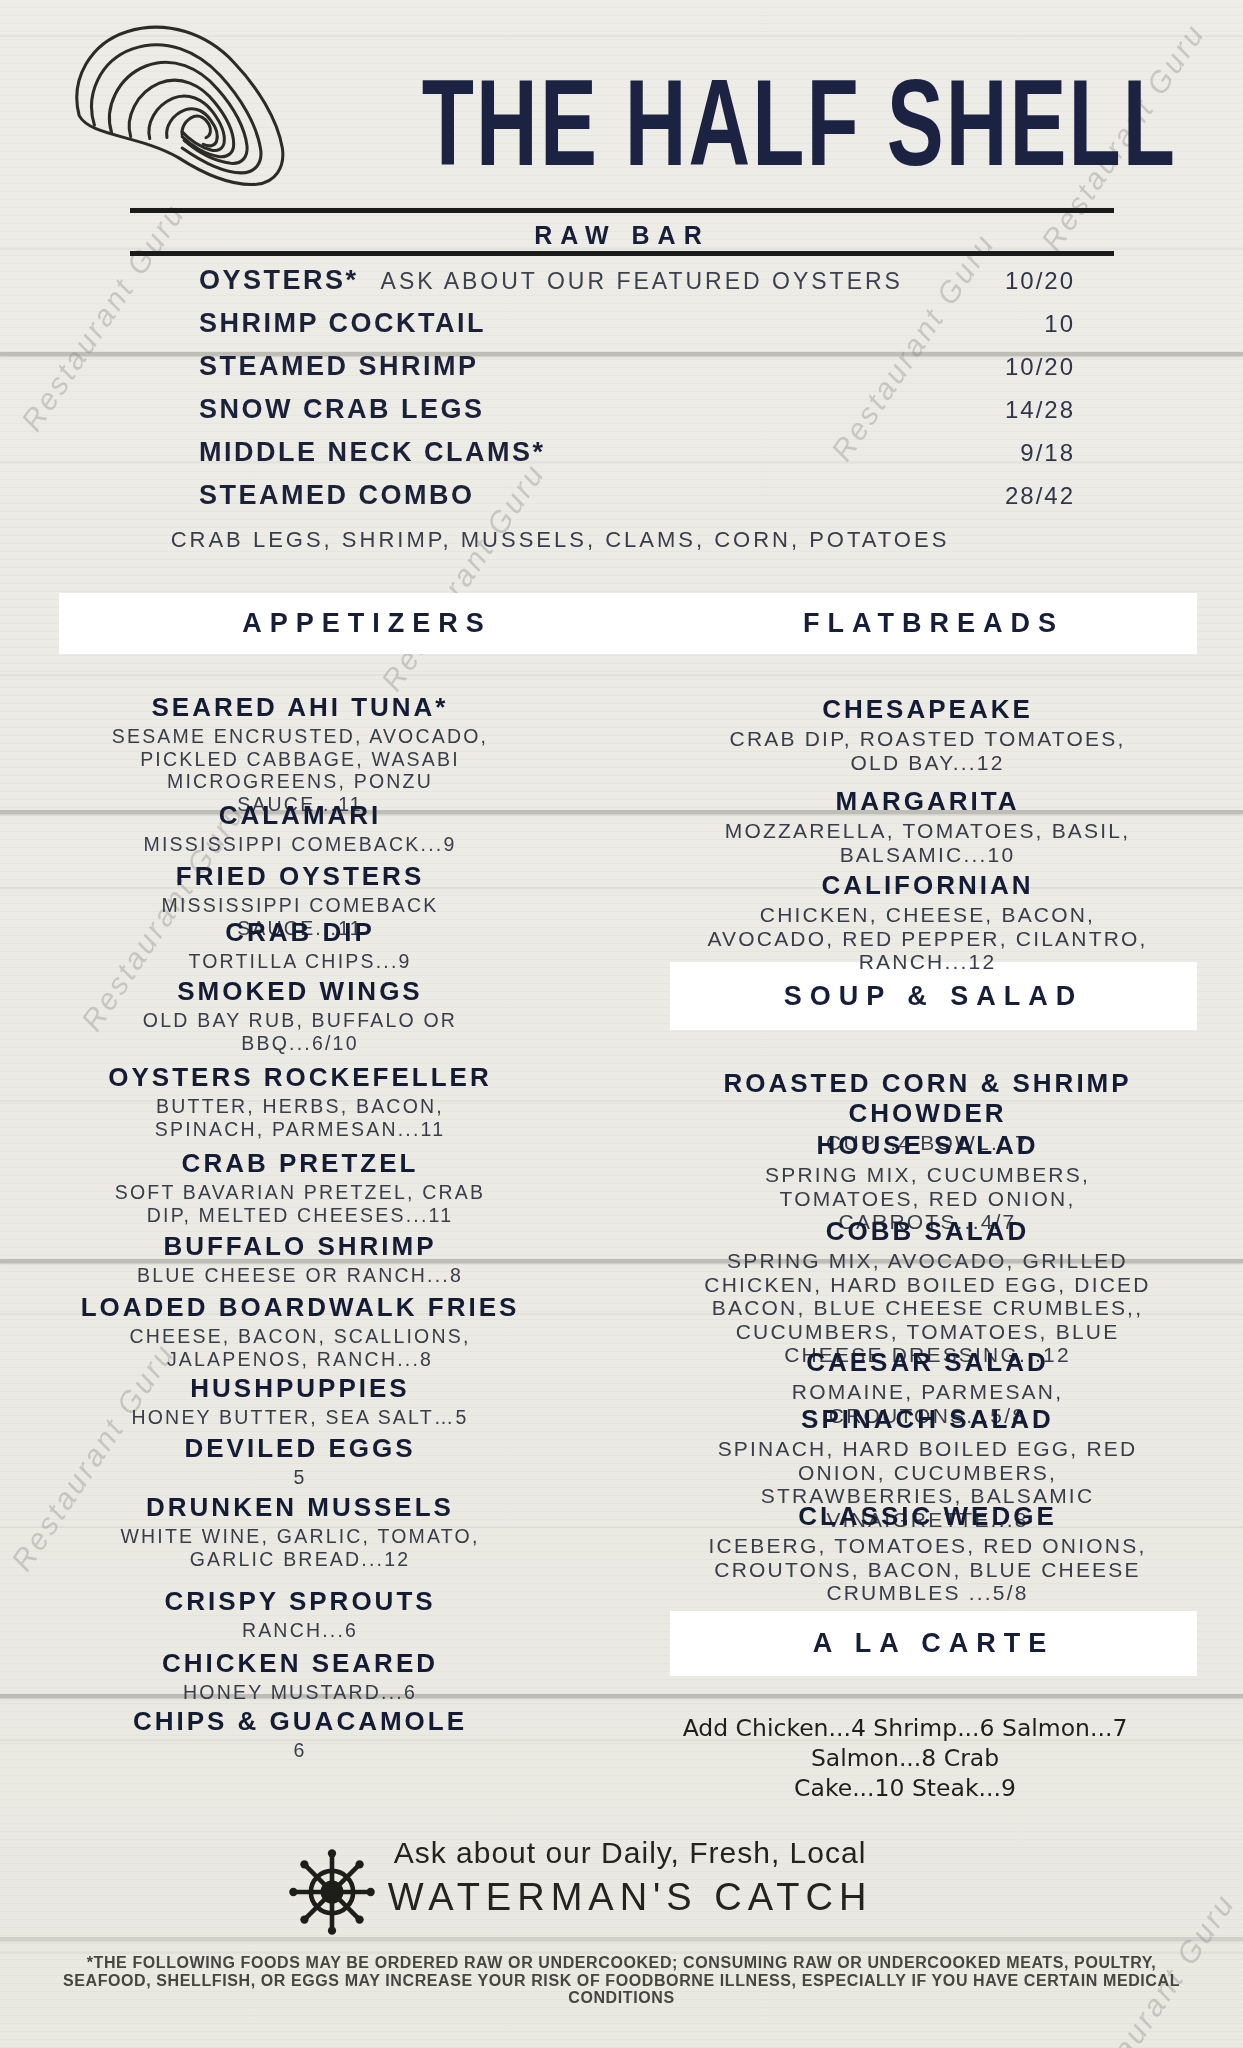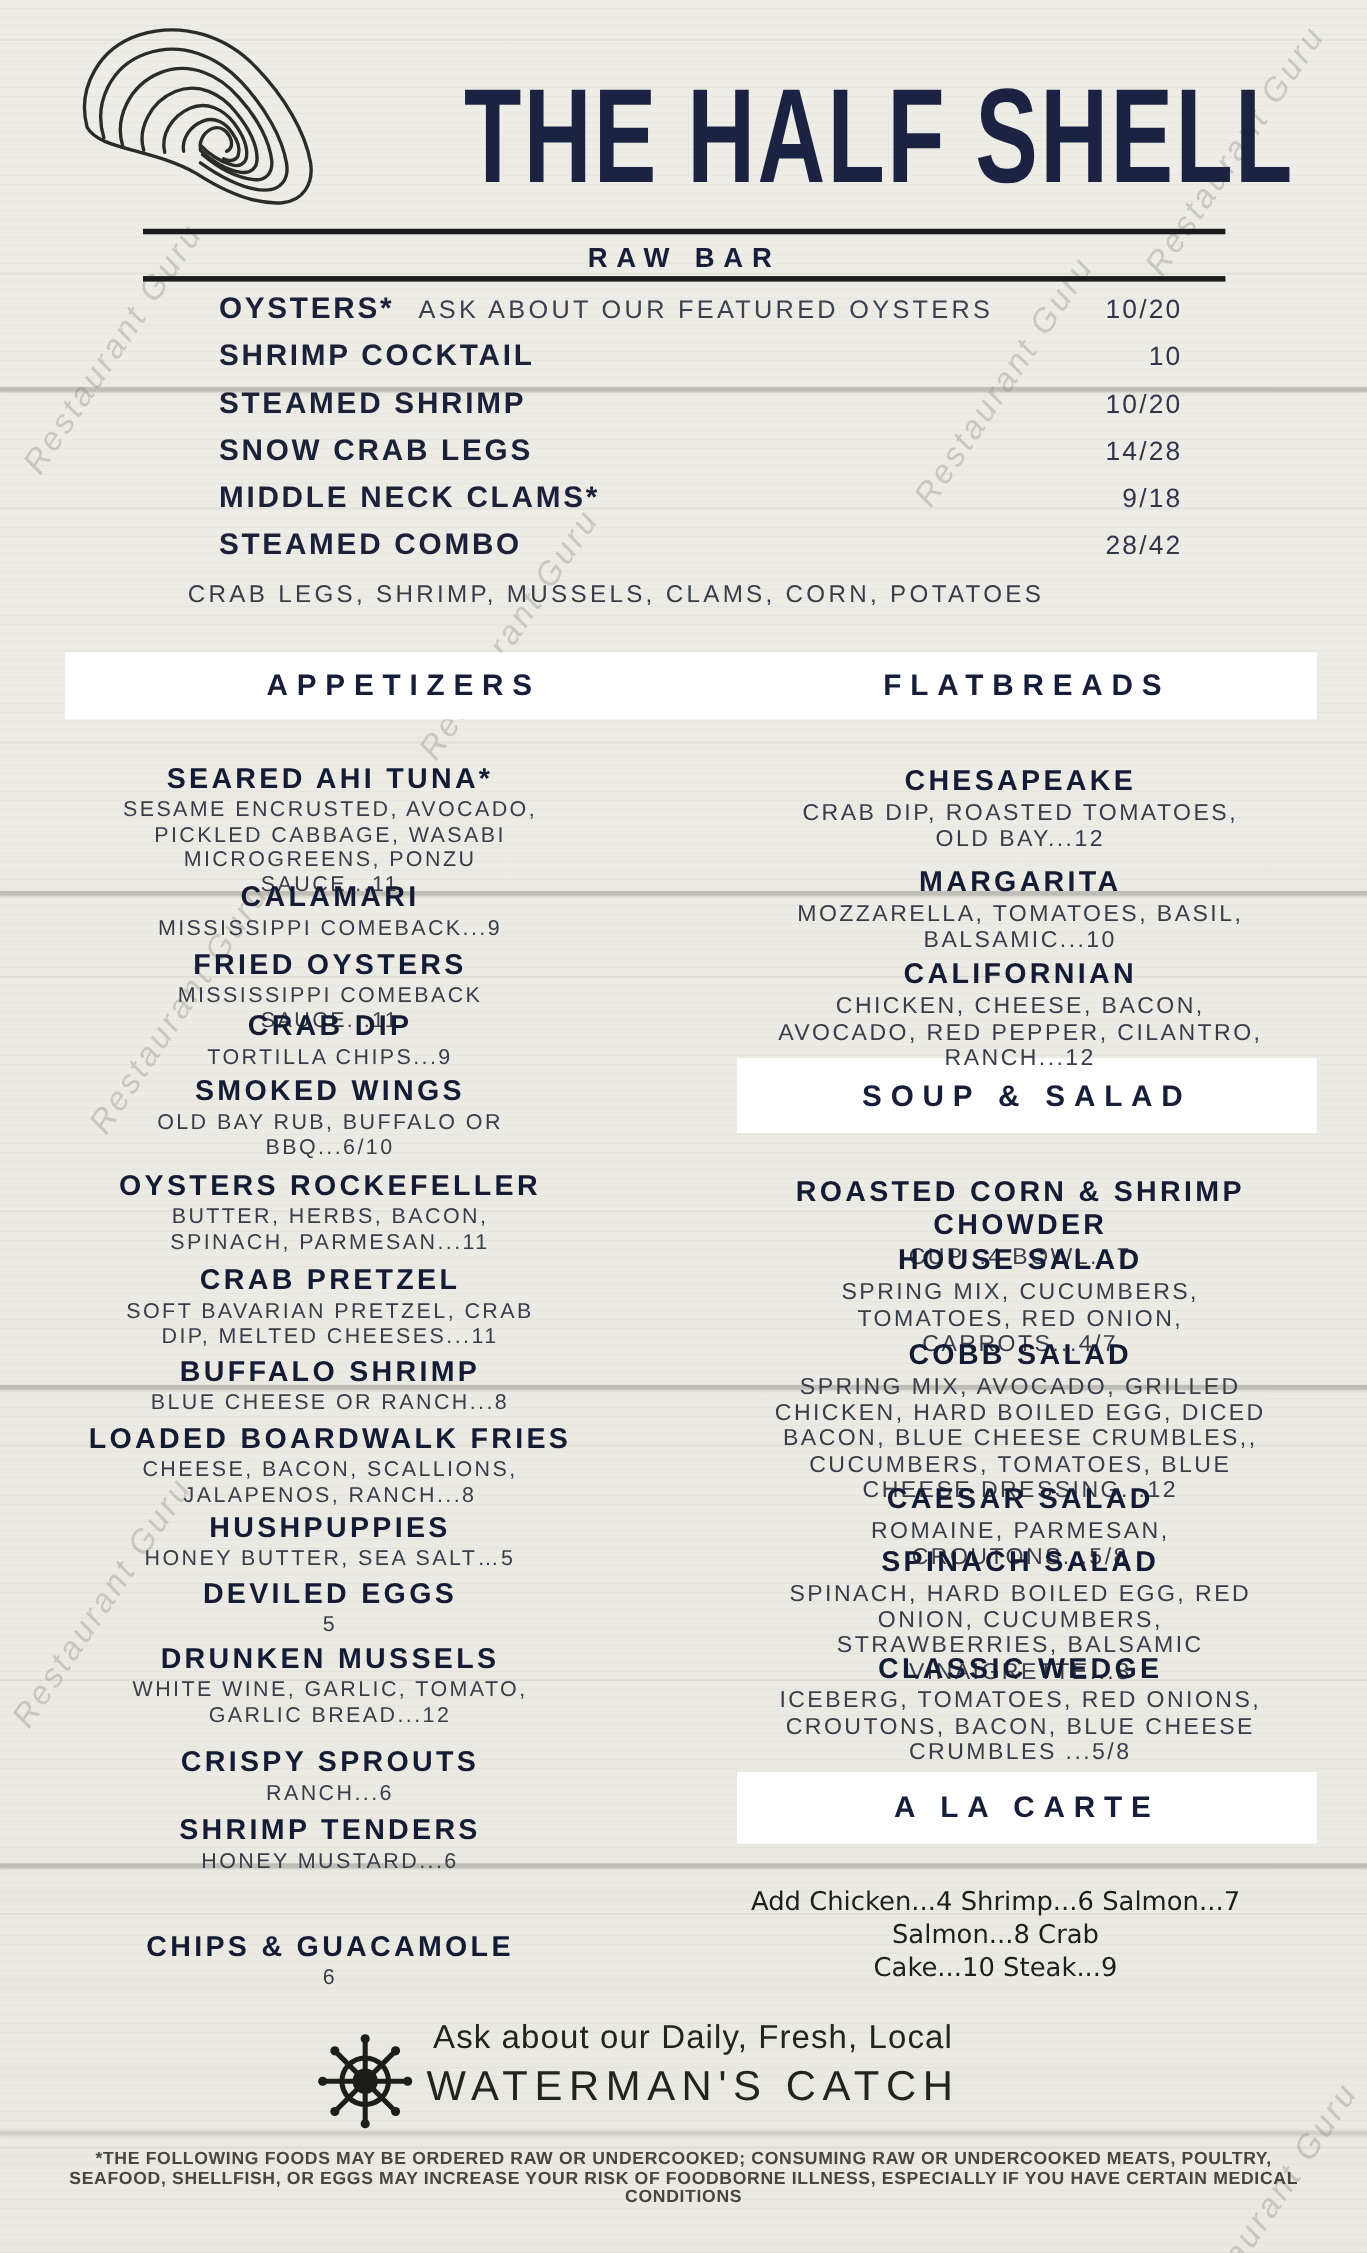--- a/index.html
+++ b/index.html
@@ -164,24 +164,24 @@
   </div>
   <div class="item l" style="top:1492px">
     <div class="iname">DRUNKEN MUSSELS</div>
     <div class="idesc">WHITE WINE, GARLIC, TOMATO, GARLIC BREAD...12</div>
   </div>
   <div class="item l" style="top:1586px">
     <div class="iname">CRISPY SPROUTS</div>
     <div class="idesc">RANCH...6</div>
   </div>
   <div class="item l" style="top:1648px">
-    <div class="iname">SHRIMP TENDERS</div>
+    <div class="iname">CHICKEN SEARED</div>
     <div class="idesc">HONEY MUSTARD...6</div>
   </div>
-  <div class="item l" style="top:1754px">
+  <div class="item l" style="top:1706px">
     <div class="iname">CHIPS &amp; GUACAMOLE</div>
     <div class="idesc">6</div>
   </div>
 
   <div class="item r" style="top:694px">
     <div class="iname">CHESAPEAKE</div>
     <div class="idesc narrow">CRAB DIP, ROASTED TOMATOES, OLD BAY...12</div>
   </div>
   <div class="item r" style="top:786px">
     <div class="iname">MARGARITA</div>

